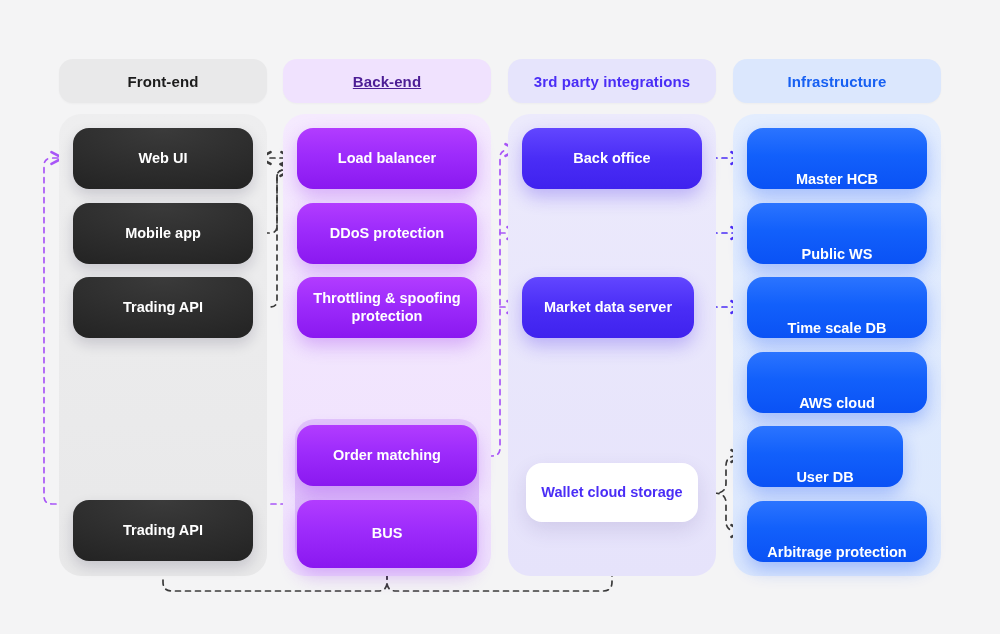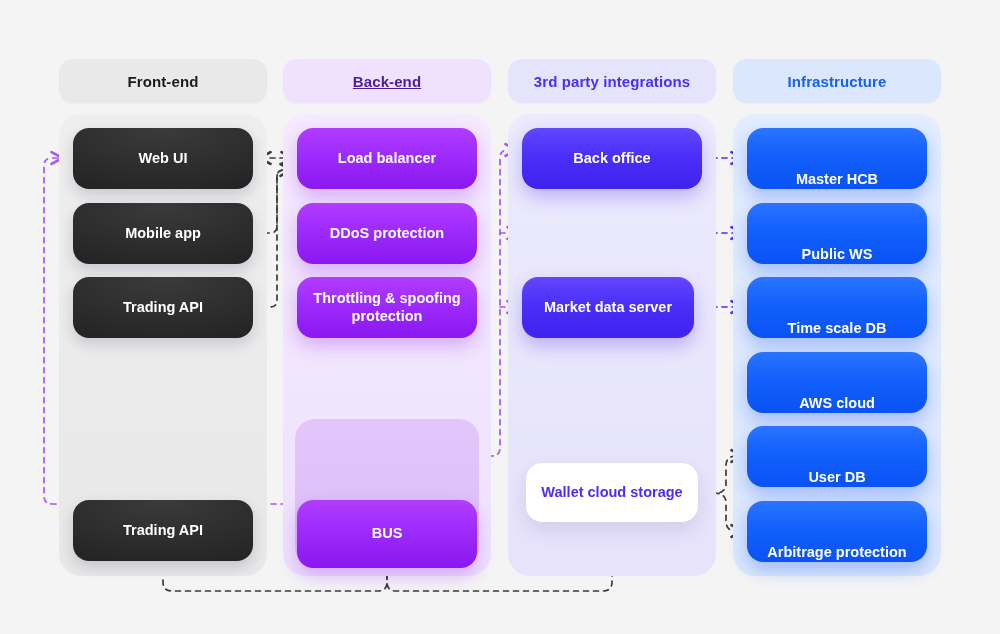--- a/index.html
+++ b/index.html
@@ -153,20 +153,23 @@
 
   <div class="node purple" style="left:297px;top:128px;width:180px;height:61px;">
     <span>Load balancer</span>
   </div>
   <div class="node purple" style="left:297px;top:203px;width:180px;height:61px;">
     <span>DDoS protection</span>
   </div>
   <div class="node purple" style="left:297px;top:277px;width:180px;height:61px;">
     <span>Throttling &amp; spoofing protection</span>
   </div>
+  <div class="node purple" style="left:297px;top:425px;width:180px;height:61px;">
+    <span>Order matching</span>
+  </div>
   <div class="node purple" style="left:297px;top:500px;width:180px;height:68px;">
     <span>BUS</span>
   </div>
 
   <div class="node indigo" style="left:522px;top:128px;width:180px;height:61px;">
     <span>Back office</span>
   </div>
   <div class="node indigo" style="left:522px;top:277px;width:172px;height:61px;">
     <span>Market data server</span>
   </div>
@@ -179,20 +182,20 @@
   </div>
   <div class="node blue" style="left:747px;top:203px;width:180px;height:61px;">
     <span>Public WS</span>
   </div>
   <div class="node blue" style="left:747px;top:277px;width:180px;height:61px;">
     <span>Time scale DB</span>
   </div>
   <div class="node blue" style="left:747px;top:352px;width:180px;height:61px;">
     <span>AWS cloud</span>
   </div>
-  <div class="node blue" style="left:747px;top:426px;width:180px;height:61px;">
+  <div class="node blue" style="left:747px;top:426px;width:156px;height:61px;">
     <span>User DB</span>
   </div>
   <div class="node blue" style="left:747px;top:501px;width:180px;height:61px;">
     <span>Arbitrage protection</span>
   </div>
 
 </div>
 
 </body></html>

